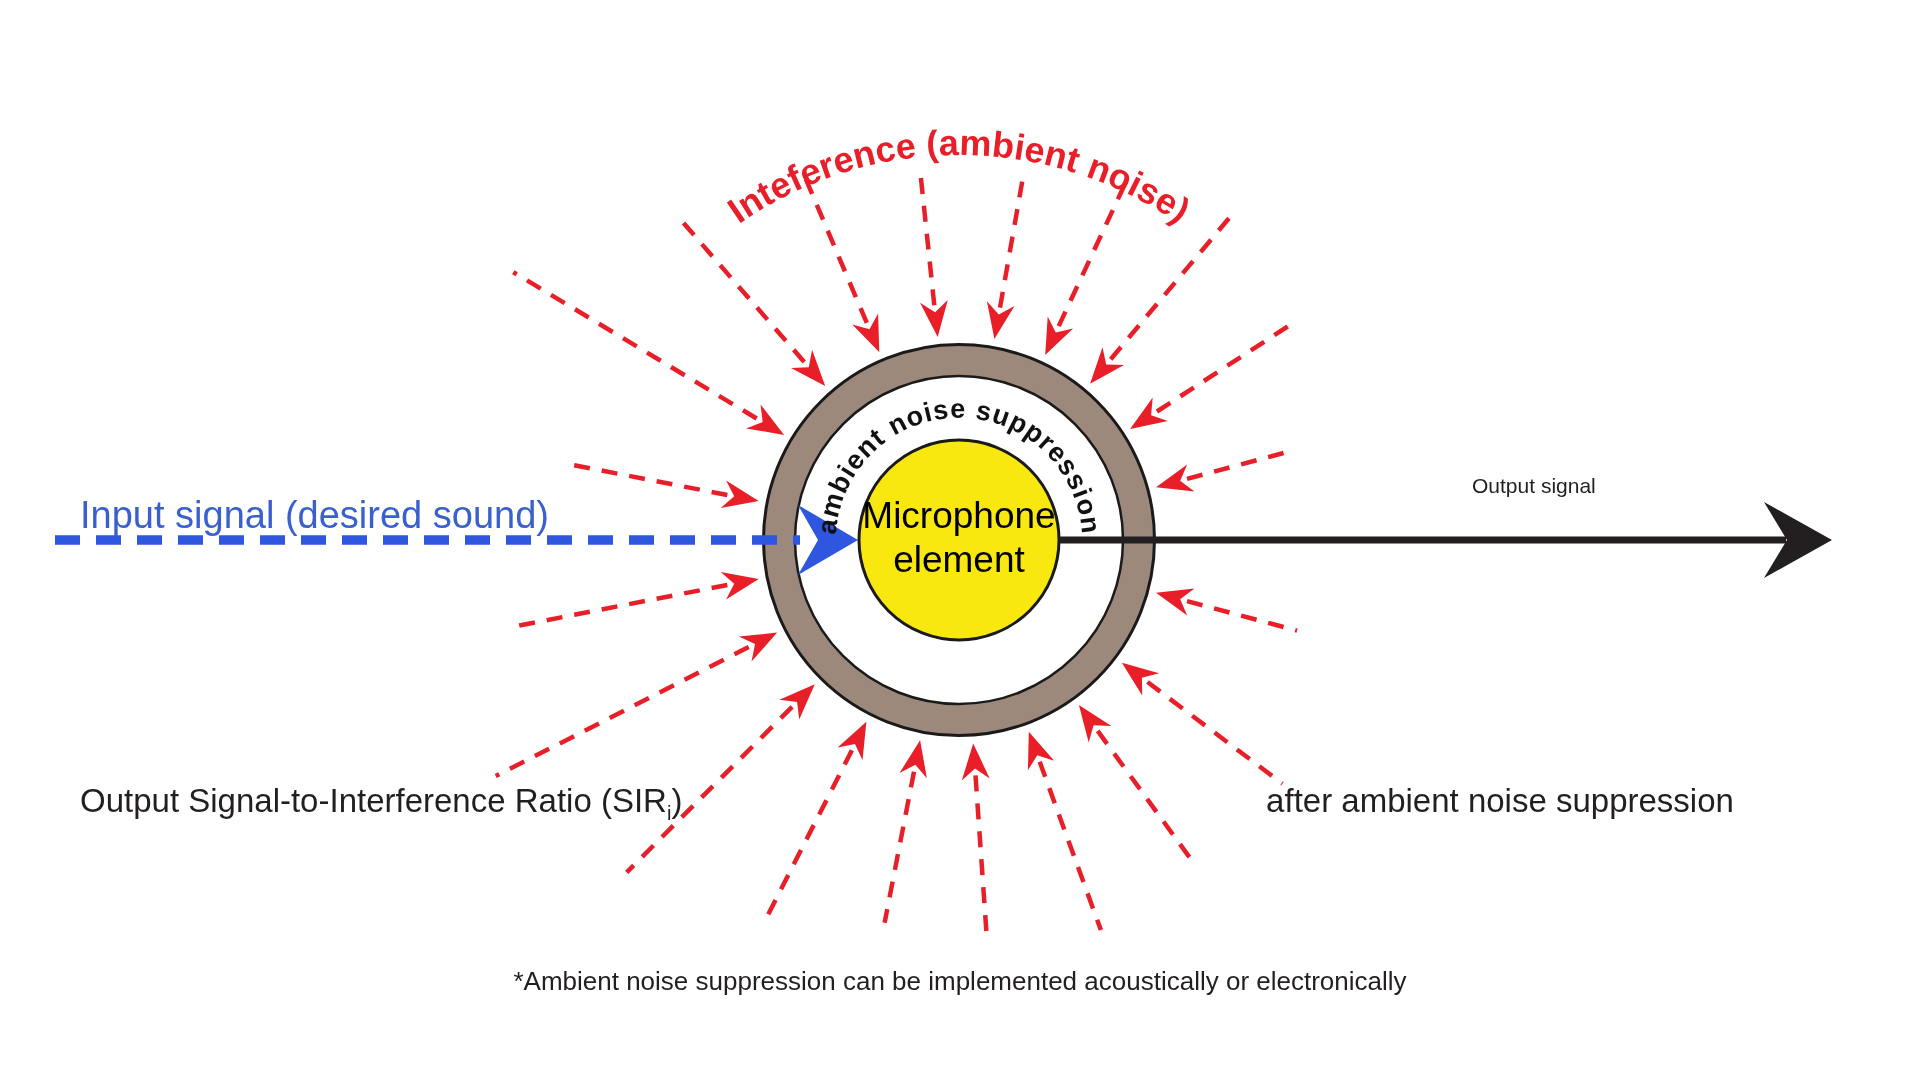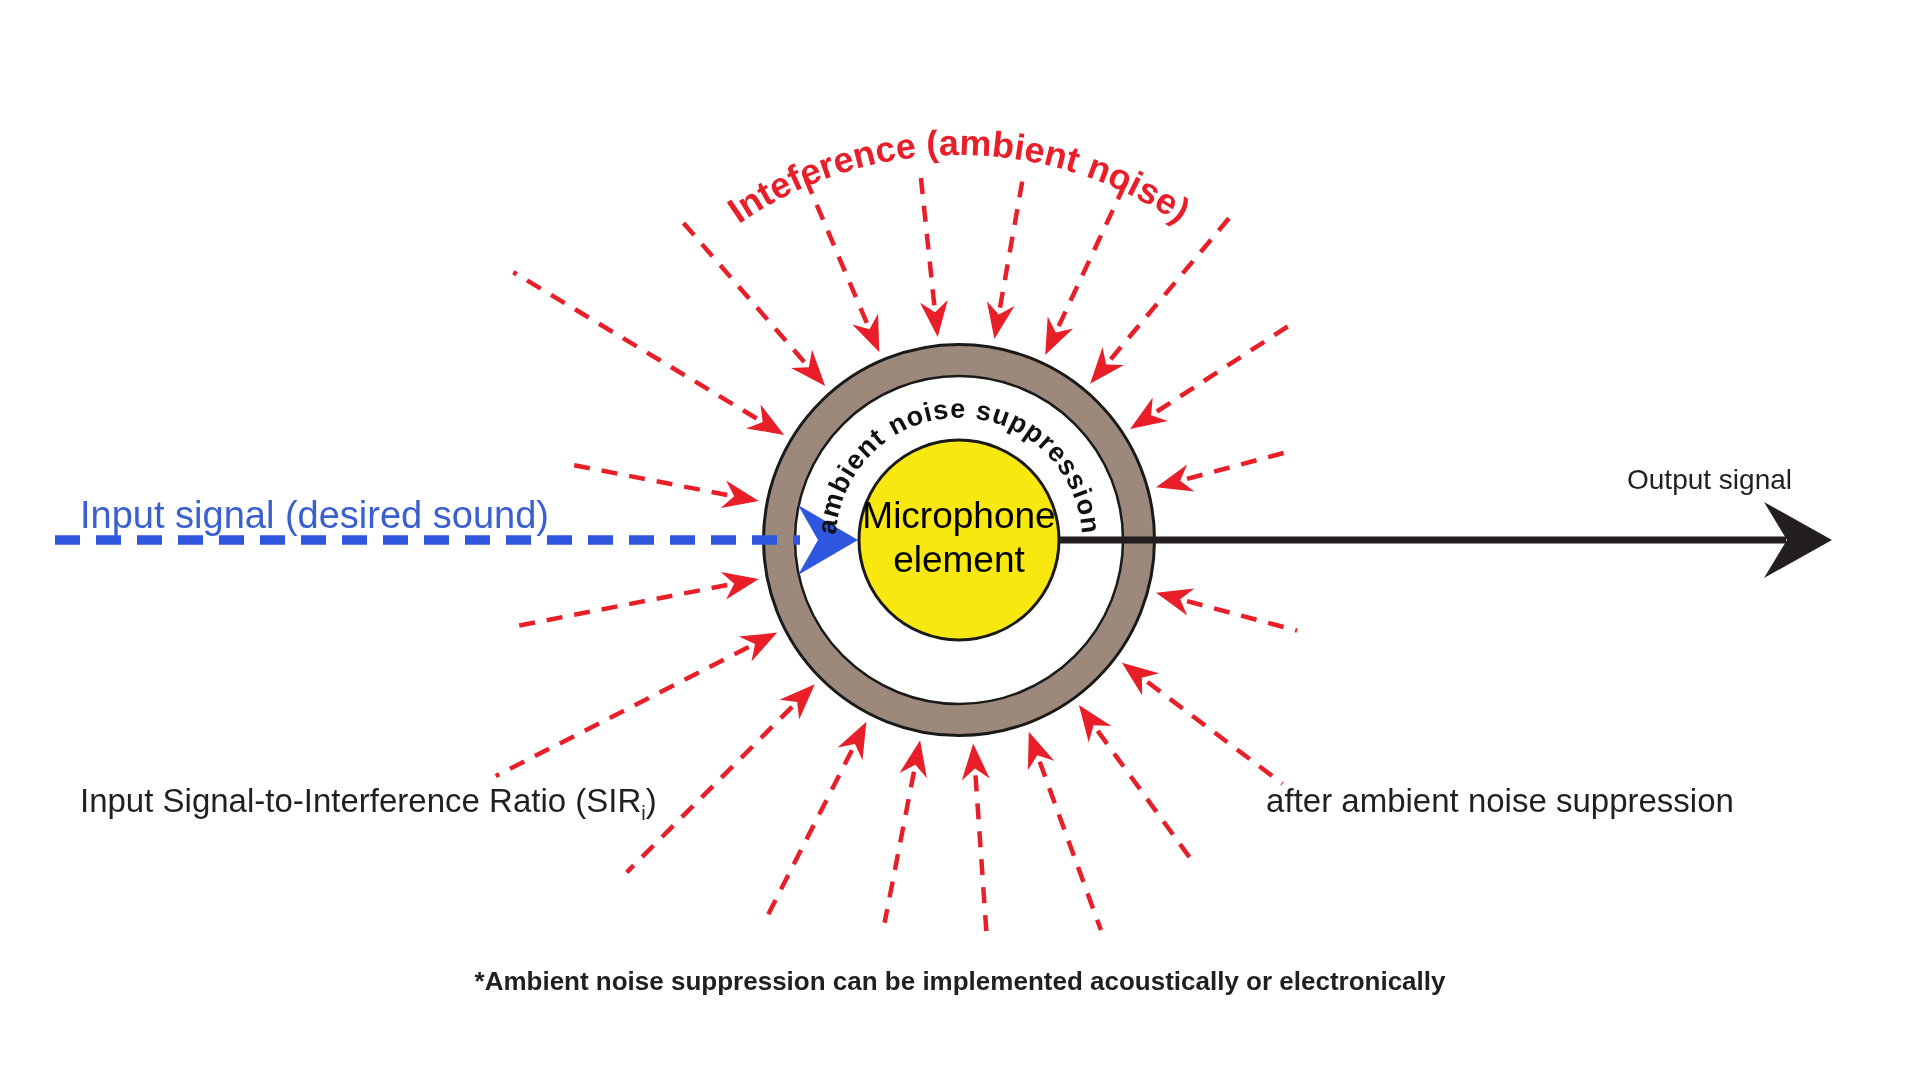--- a/index.html
+++ b/index.html
@@ -12,37 +12,37 @@
     color:var(--ink);
   }
   svg.diagram{position:absolute;left:0;top:0;}
   .label{position:absolute;white-space:nowrap;}
   .input-label{
     left:80px;top:494px;
     font-size:38px;
     color:var(--blue-text);
   }
   .output-label{
-    left:1472px;top:464px;width:320px;
-    font-size:28px;text-align:right;
+    left:1472px;top:474px;width:320px;
+    font-size:21px;text-align:left;
     color:var(--ink);
   }
   .sir-block{
     position:absolute;top:778px;
     font-size:33px;line-height:45px;
     color:var(--ink);
   }
   .sir-left{left:80px;text-align:left;}
   .sir-right{left:1100px;width:800px;text-align:center;white-space:nowrap;}
   .sir-block sub{font-size:20px;line-height:0;}
   .footnote{
     left:160px;top:966px;width:1600px;
     font-size:26px;text-align:center;
     color:var(--ink);
-    font-weight:700;
+    font-weight:400;
   }
   .arc-title{
     font-size:36px;font-weight:bold;
     fill:var(--red);
   }
   .ring-text{
     font-size:27px;font-weight:bold;
     fill:#111111;
     letter-spacing:1px;
   }
@@ -132,21 +132,21 @@
 
     <text class="mic-text" x="959" y="528">Microphone</text>
     <text class="mic-text" x="959" y="572">element</text>
   </svg>
 
   <div class="label input-label">Input signal (desired sound)</div>
 
   <div class="label output-label">Output signal</div>
 
   <div class="sir-block sir-left">
-    <div><span>Input Signal-to-Interference Ratio (SIR</span><sub>i</sub><span>)</span></div>
+    <div><span>Output Signal-to-Interference Ratio (SIR</span><sub>i</sub><span>)</span></div>
   </div>
 
   <div class="sir-block sir-right">
     <div>after ambient noise suppression</div>
   </div>
 
   <div class="label footnote">*Ambient noise suppression can be implemented acoustically or electronically</div>
 
 </div>
 

